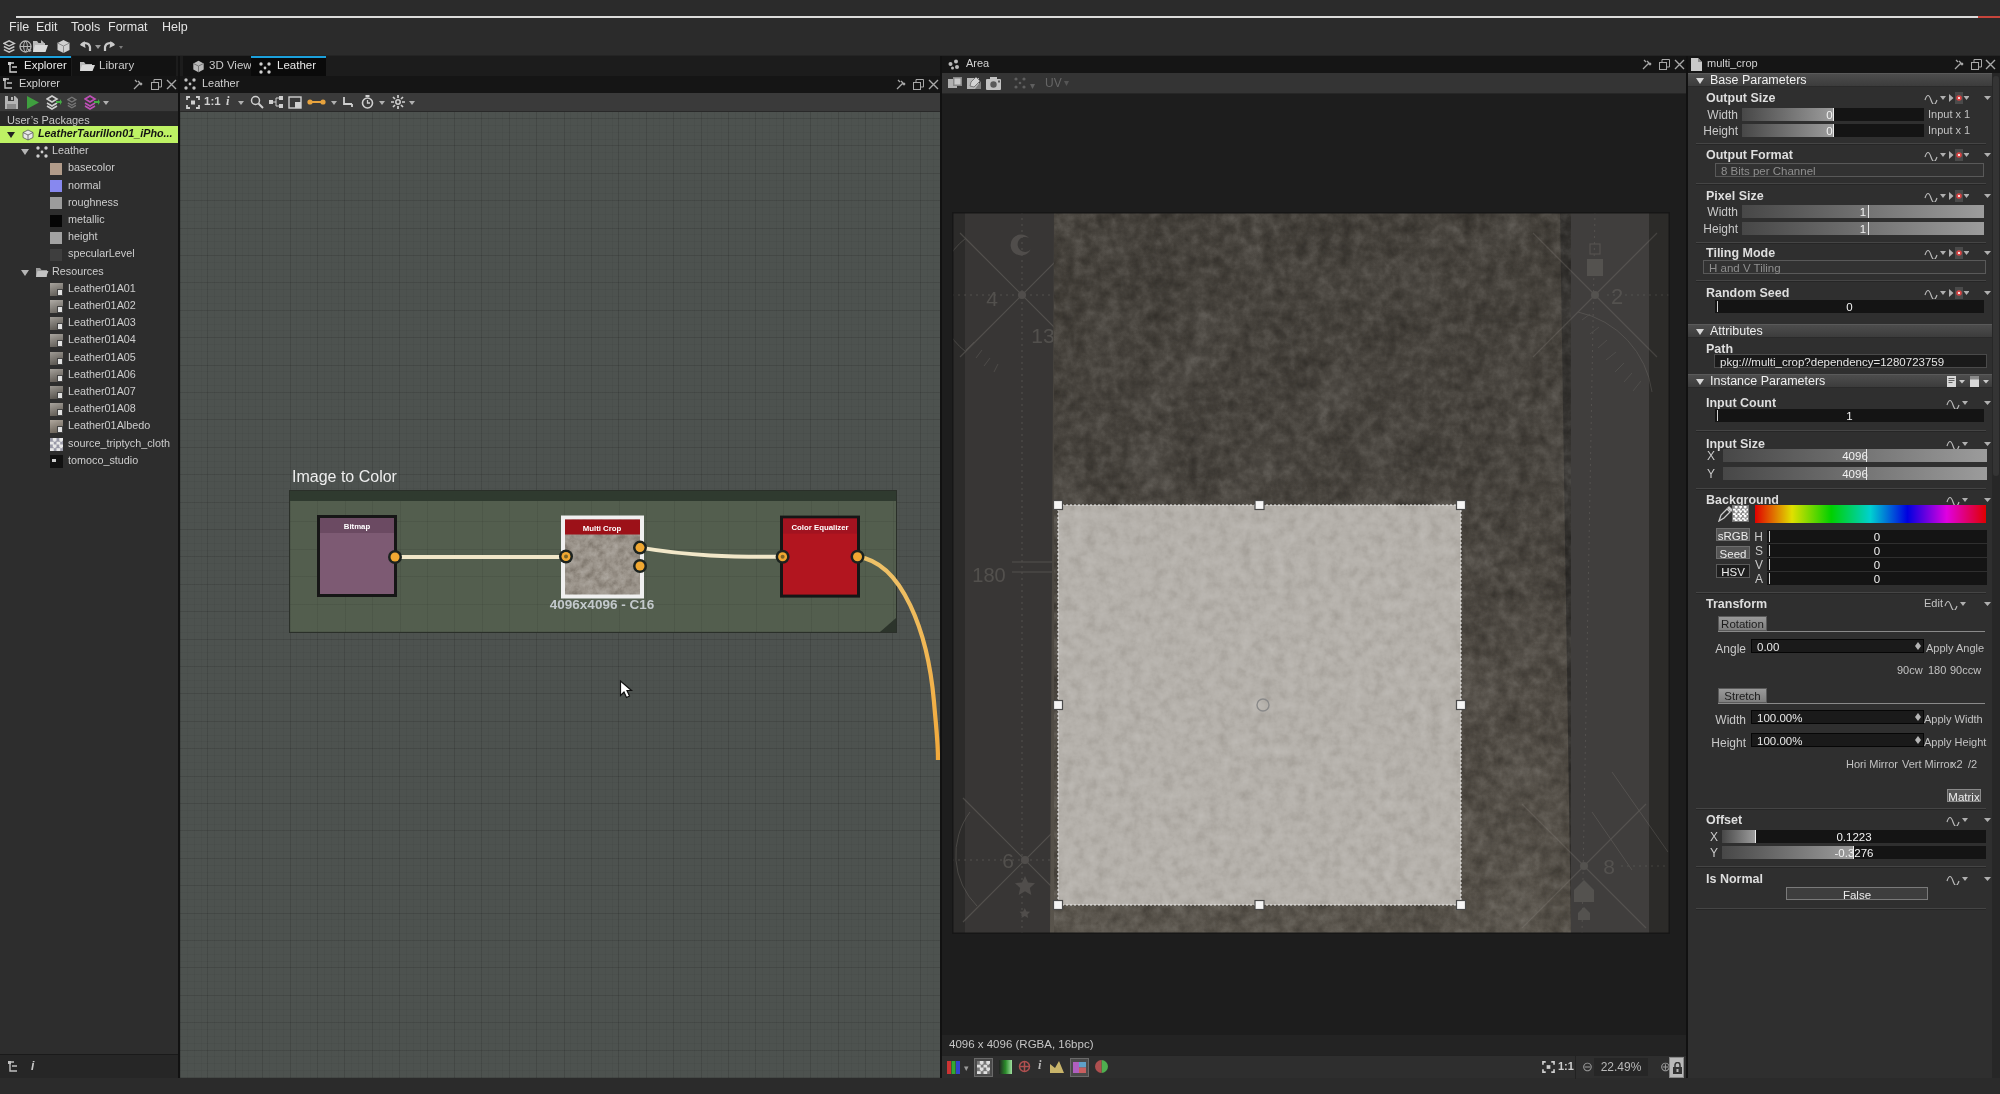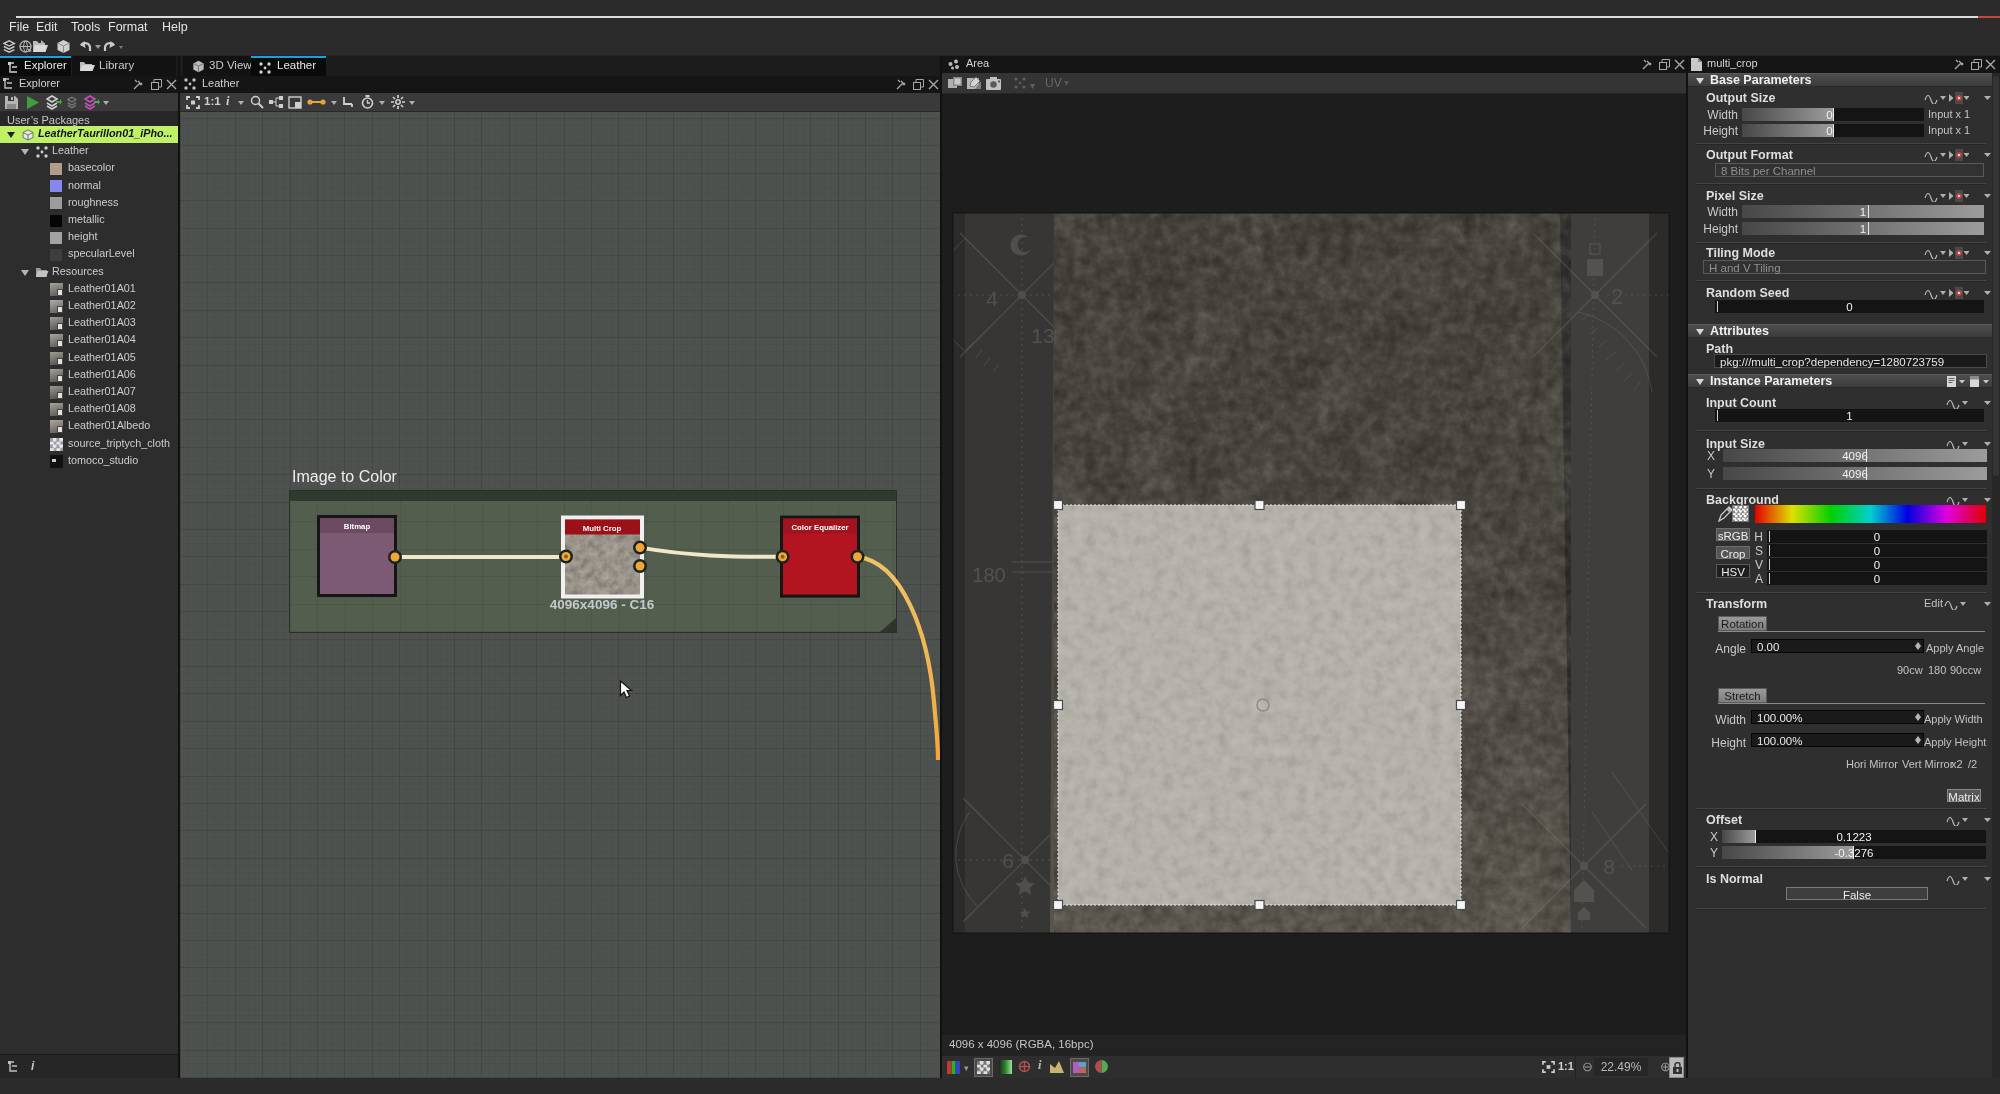--- a/index.html
+++ b/index.html
@@ -42,21 +42,21 @@
 .tab.active .lbl { top:1px; }
 
 
 .phead { left:0; top:20px; width:100%; height:17px; background:#151515; color:#d2d2d2; font-size:11px; }
 .ptool { left:0; top:37px; width:100%; height:19px; background:#3a3a3a; border-bottom:1px solid #292929; }
 
 
 #rightdock { font-size:12px; color:#d6d6d6; }
 .sechead { position:absolute; left:0; width:304px; height:14px;
   background:linear-gradient(#4d4d4d,#3c3c3c); border-top:1px solid #5a5a5a; border-bottom:1px solid #2a2a2a;
-  font-weight:bold; font-size:12.5px; color:#f0f0f0; }
+  font-weight:normal; font-size:12.5px; color:#f0f0f0; }
 .sechead .tri2 { position:absolute; left:8px; top:4px; border-left:4.5px solid transparent; border-right:4.5px solid transparent; border-top:6px solid #d8d8d8; }
 .sechead span.t { position:absolute; left:22px; top:-1px; }
 .plabel { position:absolute; font-weight:bold; color:#dedede; font-size:12.5px; }
 .rlabel { position:absolute; color:#c9c9c9; font-size:12px; text-align:right; }
 .slider { position:absolute; height:13px; background:#141414; overflow:hidden; }
 .slider .fill { position:absolute; left:0; top:0; height:13px; background:linear-gradient(90deg,#474747,#9c9c9c); }
 .slider .val { position:absolute; top:0.5px; width:100%; text-align:center; color:#f2f2f2; font-size:11.5px; }
 .slider .caret { position:absolute; top:0; width:1px; height:13px; background:#e8e8e8; }
 .dinput { position:absolute; height:13px; background:#141414; color:#f2f2f2; font-size:11.5px; text-align:center; }
 .dinput .v { position:relative; top:0.5px; }
@@ -864,21 +864,21 @@
     <svg class="pico" style="left:295px;top:438px" width="10" height="12" viewBox="0 0 10 12">
         <path d="M1 4l3.5 4L8 4z" fill="#b0b0b0"></path>
       </svg>
     <svg class="abs" style="left:30px;top:450px" width="15" height="16" viewBox="0 0 15 16">
         <path d="M1 15l2-6 6-6 3 3-6 6z" fill="none" stroke="#c9c9c9" stroke-width="1.3"></path>
         <path d="M9 2l2-2 4 4-2 2z" fill="#c9c9c9"></path>
       </svg>
     <div class="abs" style="left:44px;top:449px;width:17px;height:17px;border:1px solid #777;background:repeating-conic-gradient(#ffffff 0 25%, #888 0 50%) 0 0/4.5px 4.5px"></div>
     <div class="abs" style="left:67px;top:449px;width:231px;height:18px;background:linear-gradient(90deg,#e00000,#e0e000 16%,#00d000 33%,#00d0d0 50%,#0000e0 66%,#e000e0 83%,#e00000)"></div>
     <div class="graybtn" style="left:28px;top:472px;width:34px;height:13px;background:#555;border-color:#6e6e6e"><span style="position:relative;top:0.5px">sRGB</span></div>
-    <div class="graybtn" style="left:28px;top:490px;width:34px;height:13px;background:#555;border-color:#6e6e6e"><span style="position:relative;top:0.5px">Crop</span></div>
+    <div class="graybtn" style="left:28px;top:490px;width:34px;height:13px;background:#555;border-color:#6e6e6e"><span style="position:relative;top:0.5px">Seed</span></div>
     <div class="graybtn" style="left:28px;top:508px;width:34px;height:14px;background:#1e1e1e;border-color:#5a5a5a"><span style="position:relative;top:1px">HSV</span></div>
     <div class="rlabel" style="left:64px;top:474px;width:11px">H</div>
     <div class="dinput" style="left:79px;top:474px;width:220px"><div class="caret"></div><span class="v">0</span></div>
     <div class="rlabel" style="left:64px;top:488px;width:11px">S</div>
     <div class="dinput" style="left:79px;top:488px;width:220px"><div class="caret"></div><span class="v">0</span></div>
     <div class="rlabel" style="left:64px;top:502px;width:11px">V</div>
     <div class="dinput" style="left:79px;top:502px;width:220px"><div class="caret"></div><span class="v">0</span></div>
     <div class="rlabel" style="left:64px;top:516px;width:11px">A</div>
     <div class="dinput" style="left:79px;top:516px;width:220px"><div class="caret"></div><span class="v">0</span></div>
     <div class="sep" style="top:536px"></div>

